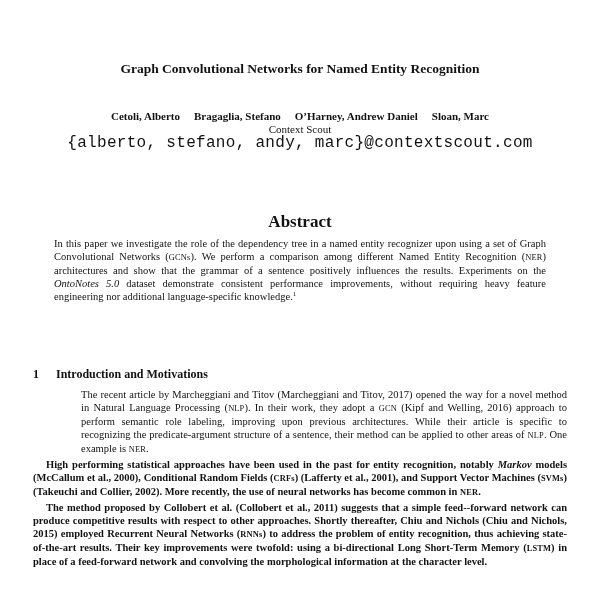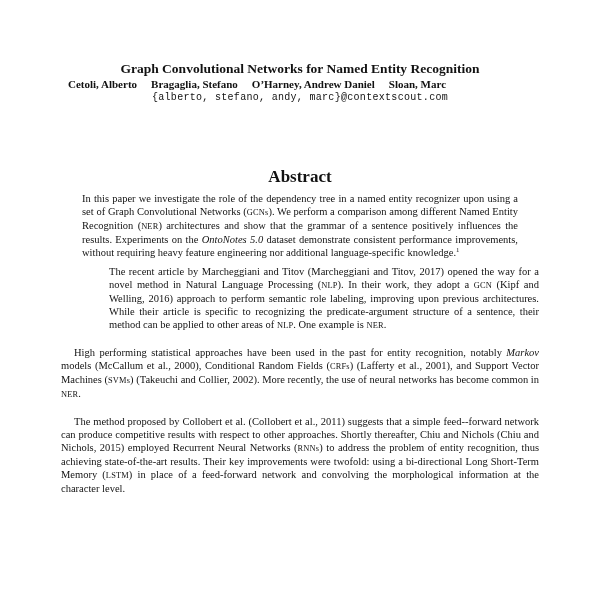--- a/index.html
+++ b/index.html
@@ -5,45 +5,47 @@
   html, body { margin: 0; padding: 0; background: #ffffff; }
   .page {
     position: relative;
     width: 600px;
     height: 600px;
     overflow: hidden;
     background: #ffffff;
     color: #121212;
     font-family: "Liberation Serif", serif;
     box-sizing: border-box;
-    padding: 0 61px;
+    padding: 0 33px;
   }
   .paper-title {
     margin: 60px 0 0 0;
     text-align: center;
     font-size: 13.5px;
     line-height: 17px;
     font-weight: 700;
   }
   .author-line {
+    margin-top: 32px;
+    text-align: center;
     font-weight: 700;
     font-size: 11px;
     line-height: 14px;
     white-space: nowrap;
   }
   .author-name { display: inline-block; padding: 0 7px; }
   .affiliation {
     text-align: center;
     font-size: 11px;
     line-height: 13px;
   }
   .email {
     text-align: center;
     font-family: "Liberation Mono", monospace;
-    font-size: 10px;
+    font-size: 16px;
     line-height: 14px;
     letter-spacing: 0.3px;
   }
   .abstract-heading {
     margin: 64px 0 0 0;
     text-align: center;
     font-size: 17px;
     line-height: 15px;
     font-weight: 700;
   }
@@ -60,43 +62,47 @@
     font-weight: 700;
   }
   .section-number { display: inline-block; min-width: 23px; }
   .body-para {
     margin: 0;
     text-align: justify;
     font-size: 10.5px;
     line-height: 13px;
   }
   .body-para.first { margin-top: 6px; margin-left: 48px; }
-  .body-para.indent { text-indent: 13px; margin-top: 14px; }
+  .body-para.indent { text-indent: 13px; margin-top: 2px; font-weight: bold; }
   .seg-i  { font-style: italic; }
   .seg-sc { font-size: 0.8em; letter-spacing: 0.02em; }
   .seg-sup { vertical-align: super; font-size: 0.65em; line-height: 0; }
 </style>
 </head>
 <body>
 
 <div class="page">
 
   <h1 class="paper-title">Graph Convolutional Networks for Named Entity Recognition</h1>
 
   <div class="author-line">
     <span class="author-name">Cetoli, Alberto</span><span class="author-name">Bragaglia, Stefano</span><span class="author-name">O’Harney, Andrew Daniel</span><span class="author-name">Sloan, Marc</span>
   </div>
 
+  <div class="affiliation">Context Scout</div>
 
   <div class="email">{alberto, stefano, andy, marc}@contextscout.com</div>
 
   <h2 class="abstract-heading">Abstract</h2>
 
   <p class="abstract-body"><span>In this paper we investigate the role of the dependency tree in a named entity recognizer upon using a set of Graph Convolutional Networks (</span><span class="seg-sc">GCNs</span><span>). We perform a comparison among different Named Entity Recognition (</span><span class="seg-sc">NER</span><span>) architectures and show that the grammar of a sentence positively influences the results. Experiments on the </span><span class="seg-i">OntoNotes 5.0</span><span> dataset demonstrate consistent performance improvements, without requiring heavy feature engineering nor additional language-specific knowledge.</span><span class="seg-sup">1</span></p>
 
+  <h3 class="section-heading">
+    <span class="section-number">1</span><span>Introduction and Motivations</span>
+  </h3>
 
   <p class="body-para first"><span>The recent article by Marcheggiani and Titov (Marcheggiani and Titov, 2017) opened the way for a novel method in Natural Language Processing (</span><span class="seg-sc">NLP</span><span>). In their work, they adopt a </span><span class="seg-sc">GCN</span><span> (Kipf and Welling, 2016) approach to perform semantic role labeling, improving upon previous architectures.  While their article is specific to recognizing the predicate-argument structure of a sentence, their method can be applied to other areas of </span><span class="seg-sc">NLP</span><span>. One example is </span><span class="seg-sc">NER</span><span>.</span></p>
 
   <p class="body-para indent"><span>High performing statistical approaches have been used in the past for entity recognition, notably </span><span class="seg-i">Markov</span><span> models (McCallum et al., 2000), Conditional Random Fields (</span><span class="seg-sc">CRFs</span><span>) (Lafferty et al., 2001), and Support Vector Machines (</span><span class="seg-sc">SVMs</span><span>) (Takeuchi and Collier, 2002). More recently, the use of neural networks has become common in </span><span class="seg-sc">NER</span><span>.</span></p>
 
   <p class="body-para indent"><span>The method proposed by Collobert et al. (Collobert et al., 2011) suggests that a simple feed--forward network can produce competitive results with respect to other approaches.  Shortly thereafter, Chiu and Nichols (Chiu and Nichols, 2015) employed Recurrent Neural Networks (</span><span class="seg-sc">RNNs</span><span>) to address the problem of entity recognition, thus achieving state-of-the-art results.  Their key improvements were twofold: using a bi-directional Long Short-Term Memory (</span><span class="seg-sc">LSTM</span><span>) in place of a feed-forward network and convolving the morphological information at the character level.</span></p>
 
 </div>
 
 </body></html>

